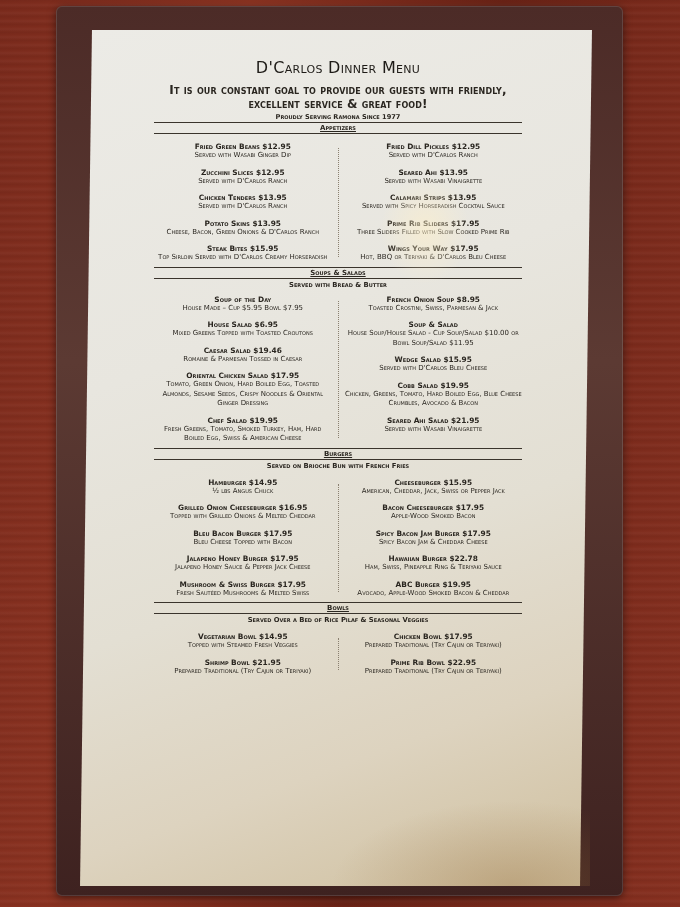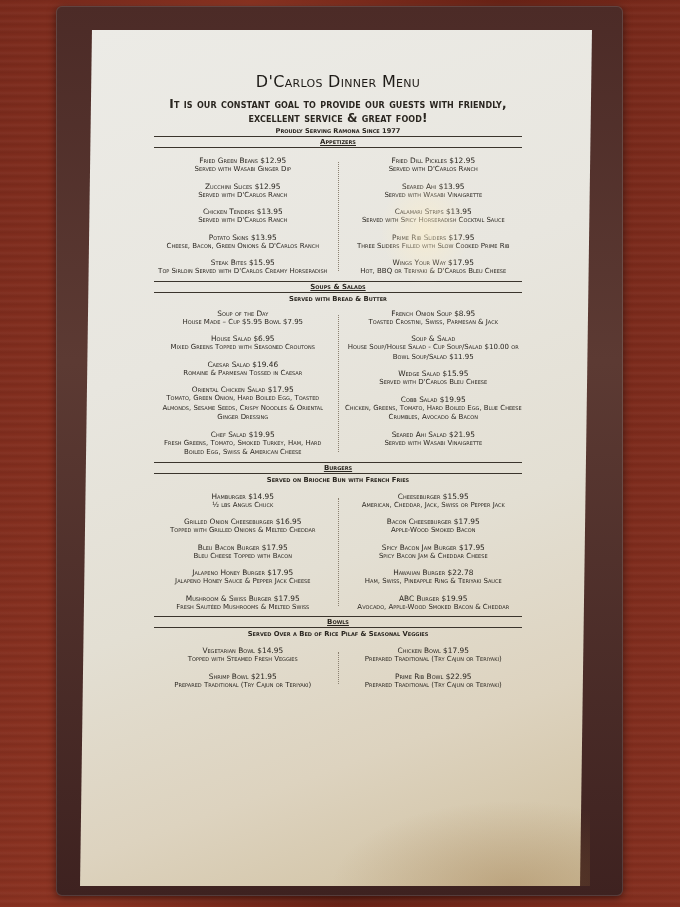--- a/index.html
+++ b/index.html
@@ -21,21 +21,21 @@
       box-shadow: 0 2px 8px rgba(0,0,0,0.5), inset 0 0 0 1px rgba(255,255,255,0.12);
     }
     .paper {
       position: absolute;
       left: 86px; top: 30px; width: 500px; height: 856px;
       background: linear-gradient(160deg, #ecebe6 0%, #e8e6df 35%, #e3dfd3 60%, #ddd3bf 80%, #cfbf9e 100%);
       transform: skewX(-0.8deg);
     }
     .menu {
       position: absolute;
-      left: 148px; top: 70px; width: 380px;
+      left: 148px; top: 56px; width: 380px;
       color: #2a2620;
       text-align: center;
       font-variant: small-caps;
     }
     .title {
       font-family: "DejaVu Sans", sans-serif;
       font-size: 16px;
       font-weight: normal;
       letter-spacing: 0.3px;
       margin-top: 2px;
@@ -77,21 +77,21 @@
       flex-direction: column;
       gap: 7px;
     }
     .divider {
       width: 0;
       border-left: 1px dotted #8a8070;
       margin: 6px 0;
     }
     .item-name {
       font-size: 7.4px;
-      font-weight: normal;
+      font-weight: bold;
       line-height: 9px;
     }
     .item-desc {
       font-size: 7px;
       line-height: 9.5px;
       padding: 0 6px;
     }
     .glare {
       position: absolute;
       left: 380px; top: 175px; width: 90px; height: 110px;
@@ -169,21 +169,21 @@
   <div class="section-bar" style="margin-top:4px">Soups &amp; Salads</div>
   <div class="section-sub">Served with Bread &amp; Butter</div>
   <div class="cols" style="margin-top:6px">
     <div class="col">
       <div>
           <div class="item-name">Soup of the Day</div>
           <div class="item-desc">House Made – Cup $5.95 Bowl $7.95</div>
         </div>
       <div>
           <div class="item-name">House Salad  $6.95</div>
-          <div class="item-desc">Mixed Greens Topped with Seasoned Croutons</div>
+          <div class="item-desc">Mixed Greens Topped with Toasted Croutons</div>
         </div>
       <div>
           <div class="item-name">Caesar Salad  $19.46</div>
           <div class="item-desc">Romaine &amp; Parmesan Tossed in Caesar</div>
         </div>
       <div>
           <div class="item-name">Oriental Chicken Salad  $17.95</div>
           <div class="item-desc">Tomato, Green Onion, Hard Boiled Egg, Toasted Almonds, Sesame Seeds, Crispy Noodles &amp; Oriental Ginger Dressing</div>
         </div>
       <div>

